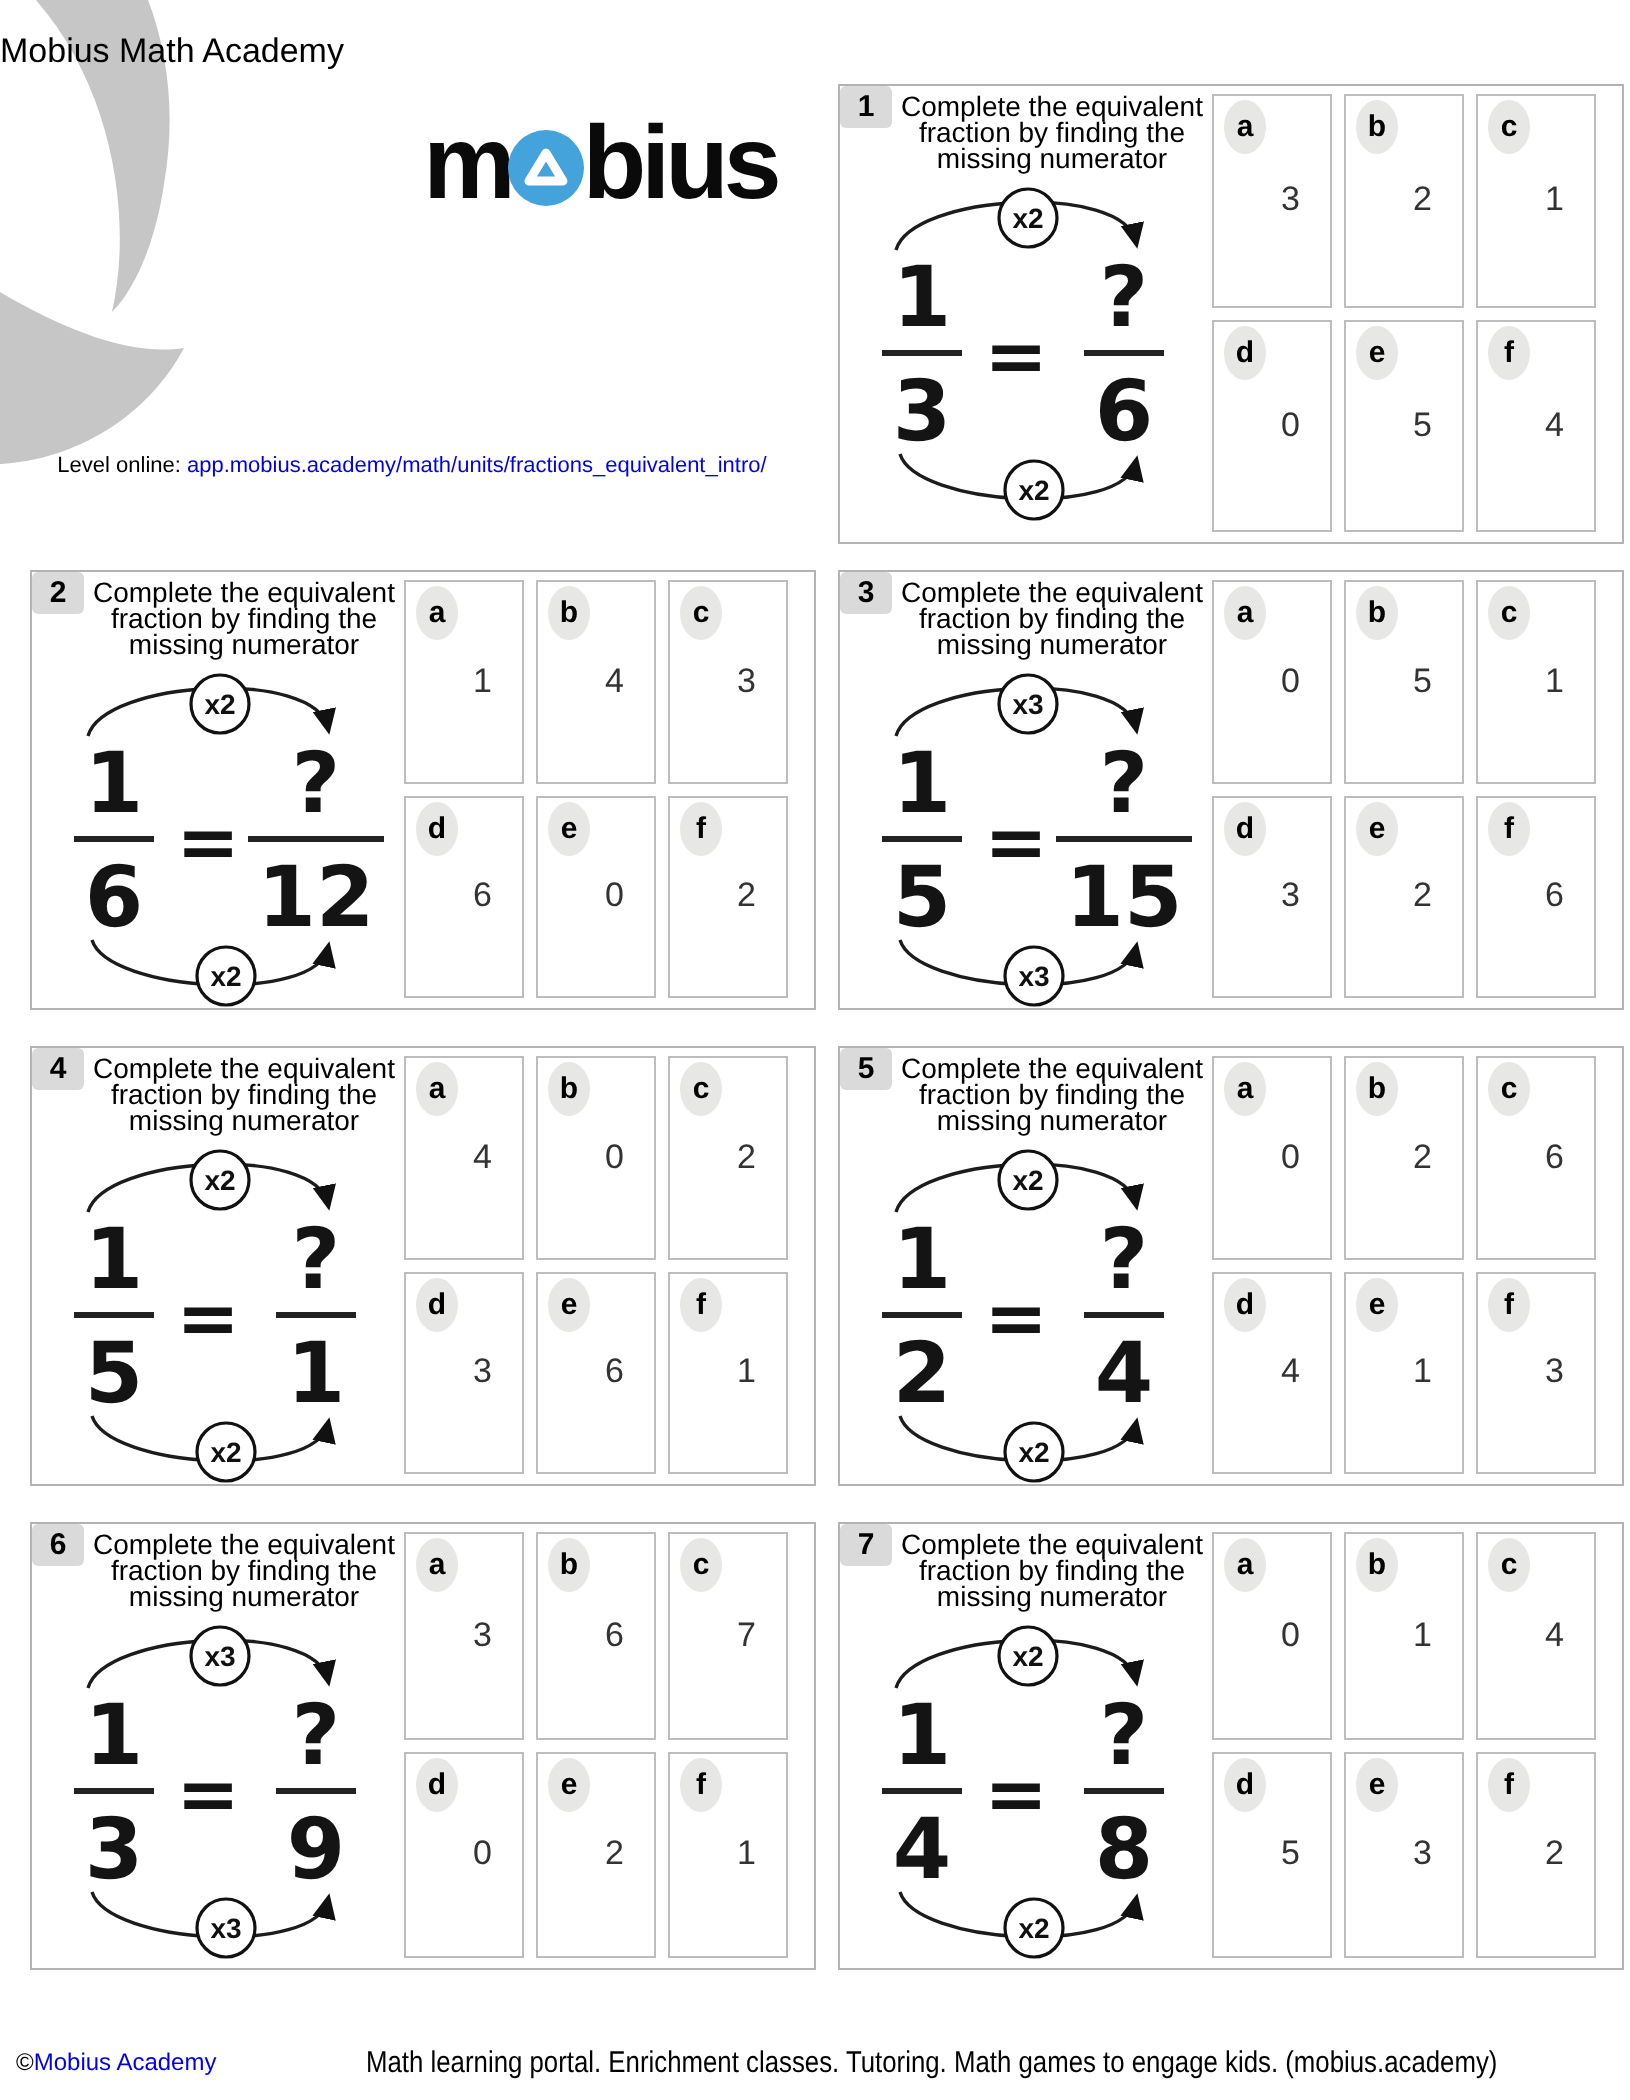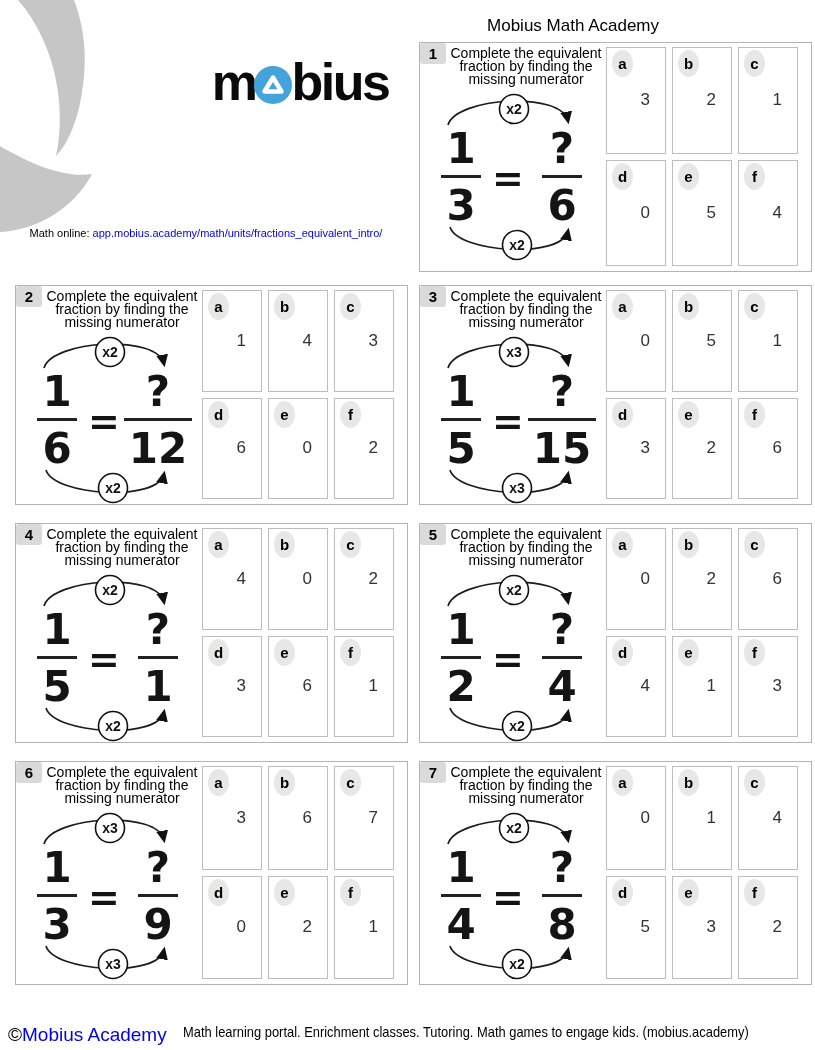--- a/index.html
+++ b/index.html
@@ -1,20 +1,20 @@
 <!DOCTYPE html>
 <html><head>
 <meta charset="utf-8">
 <style>
   html,body{margin:0;padding:0;background:#fff;}
   #page{position:relative;width:815px;height:1050px;background:#fff;overflow:hidden;
         font-family:"Liberation Sans",sans-serif;color:#000;}
 
   
-  .title{position:absolute;top:16px;left:0;width:659px;text-align:right;font-size:17px;}
+  .title{position:absolute;top:16px;left:0;width:659px;text-align:left;font-size:17px;}
   .nameblock{position:absolute;top:28px;left:553px;font-size:17px;white-space:nowrap;margin-top:20px;}
   .nameline{display:inline-block;width:165px;height:14px;border-bottom:1.8px solid #000;}
 
   
   .swirl{position:absolute;top:0;left:0;}
   .wordmark{position:absolute;top:52px;left:150px;width:300px;text-align:center;
             font-size:52px;font-weight:bold;letter-spacing:-2.5px;color:#0a0a0a;}
   .o-logo{display:inline-block;vertical-align:-4px;margin:0 -1px;}
 
   .intro{position:absolute;top:131px;left:18px;width:376px;text-align:center;
@@ -58,21 +58,21 @@
   .agrid{position:absolute;left:186px;top:4px;right:13px;bottom:5px;display:grid;
          grid-template-columns:repeat(3,1fr);grid-template-rows:1fr 1fr;gap:6px;}
   .cell{position:relative;border:1px solid #bdbdbd;background:#fff;}
   .celltag{position:absolute;top:2px;left:5px;width:21px;height:27px;background:#e7e7e5;
            border-radius:50%;text-align:center;line-height:27px;font-weight:bold;
            font-size:15px;color:#000;}
   .cellval{position:absolute;right:15px;top:50%;transform:translateY(-50%);
            font-size:17px;color:#333;}
 
   
-  .footer-copy{position:absolute;top:1024px;left:8px;font-size:19px;white-space:nowrap;}
+  .footer-copy{position:absolute;top:1024px;left:8px;font-size:12px;white-space:nowrap;}
   .footer-text{position:absolute;top:1023px;left:183px;font-size:15px;white-space:nowrap;
                transform:scaleX(0.86);transform-origin:left center;}
 </style>
 </head>
 <body>
 
 <svg width="0" height="0" style="position:absolute" aria-hidden="true">
   <defs>
     <marker id="arw" markerWidth="10" markerHeight="10" refX="5.5" refY="3.5" orient="auto">
       <path d="M0,0 L7.5,3.5 L0,7 Z" fill="#111"></path>
@@ -89,21 +89,21 @@
 
   <div class="title">Mobius Math Academy</div>
   <div class="nameblock"><span>Name:</span><span class="nameline"></span></div>
 
   <div class="wordmark"><span>m</span><svg class="o-logo" width="38" height="38" viewBox="0 0 38 38">
         <circle cx="19" cy="19" r="19" fill="#44a3da"></circle>
         <path d="M19 11.5 L27.5 25.5 L10.5 25.5 Z" fill="none" stroke="#fff" stroke-width="4.5" stroke-linejoin="round"></path>
       </svg><span>bius</span></div>
 
 
-  <div class="learn"><span>Math online: </span><a class="lnk">app.mobius.academy/math/units/fractions_equivalent_intro/</a></div>
+  <div class="learn"><span>Level online: </span><a class="lnk">app.mobius.academy/math/units/fractions_equivalent_intro/</a></div>
 
   <div class="card" id="p1">
   <div class="badge">1</div>
   <div class="instr">Complete the equivalent fraction by finding the missing numerator</div>
   <div class="equation">
     <svg class="arrows" viewBox="0 0 186 184">
       <path class="arc" d="M 28 46 C 36 18 142 12 148 42" marker-end="url(#arw)"></path>
       <path class="arc" d="M 30 148 C 38 174 142 180 148 152" marker-end="url(#arw)"></path>
       <circle class="mc" cx="94" cy="30" r="14.5"></circle>
       <circle class="mc" cx="97" cy="166" r="14.5"></circle>

